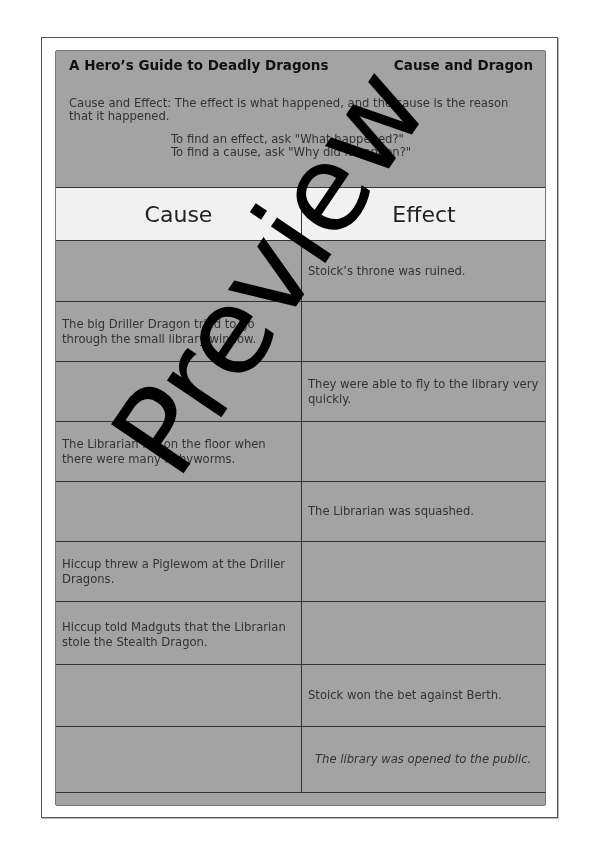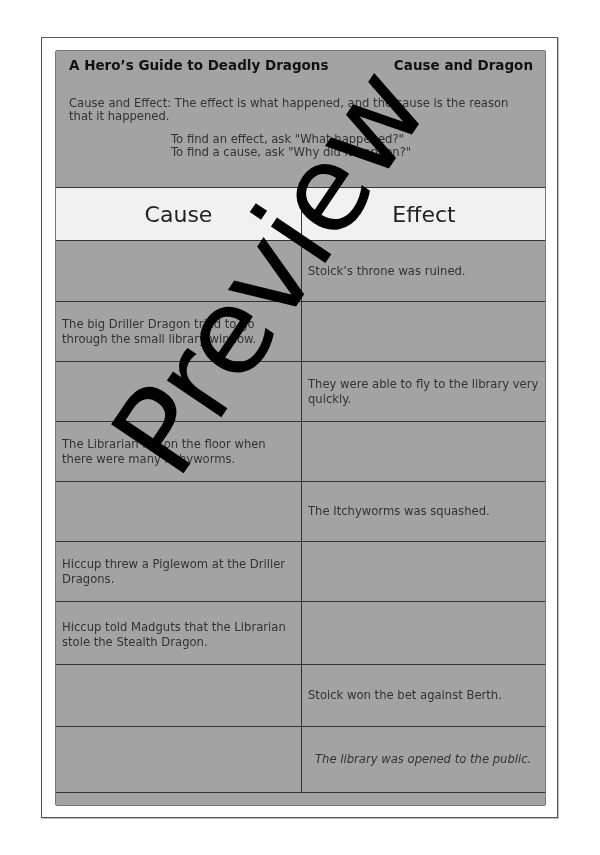--- a/index.html
+++ b/index.html
@@ -156,21 +156,21 @@
       <tr style="height:60px">
         <td></td>
         <td>They were able to fly to the library very quickly.</td>
       </tr>
       <tr style="height:60px">
         <td>The Librarian fell on the floor when there were many Itchyworms.</td>
         <td></td>
       </tr>
       <tr style="height:60px">
         <td></td>
-        <td>The Itchyworms was squashed.</td>
+        <td>The Librarian was squashed.</td>
       </tr>
       <tr style="height:60px">
         <td>Hiccup threw a Piglewom at the Driller Dragons.</td>
         <td></td>
       </tr>
       <tr style="height:63px">
         <td class="cell-pad-top">Hiccup told Madguts that the Librarian stole the Stealth Dragon.</td>
         <td></td>
       </tr>
       <tr style="height:62px">

